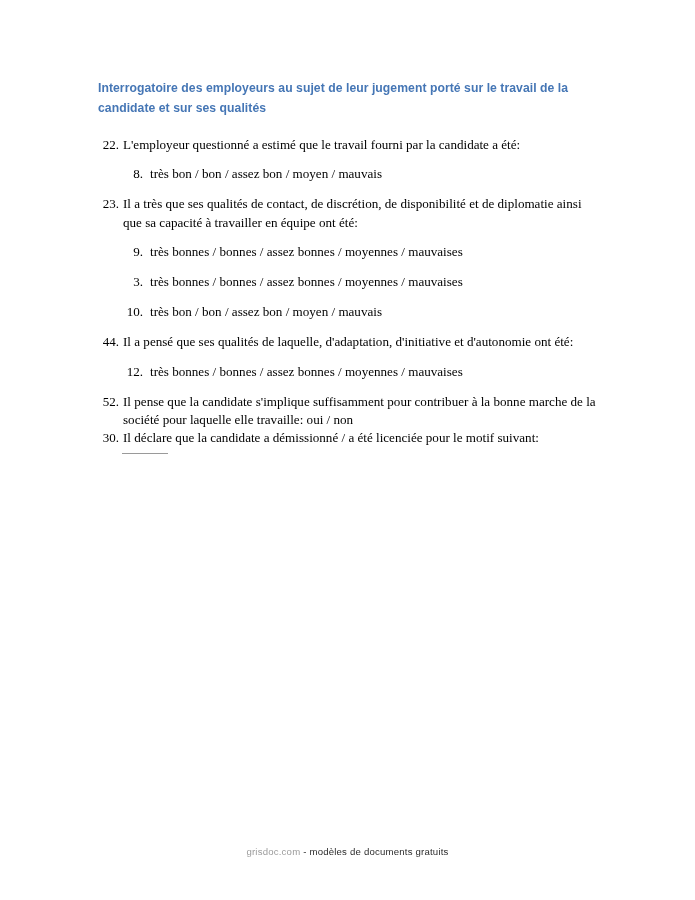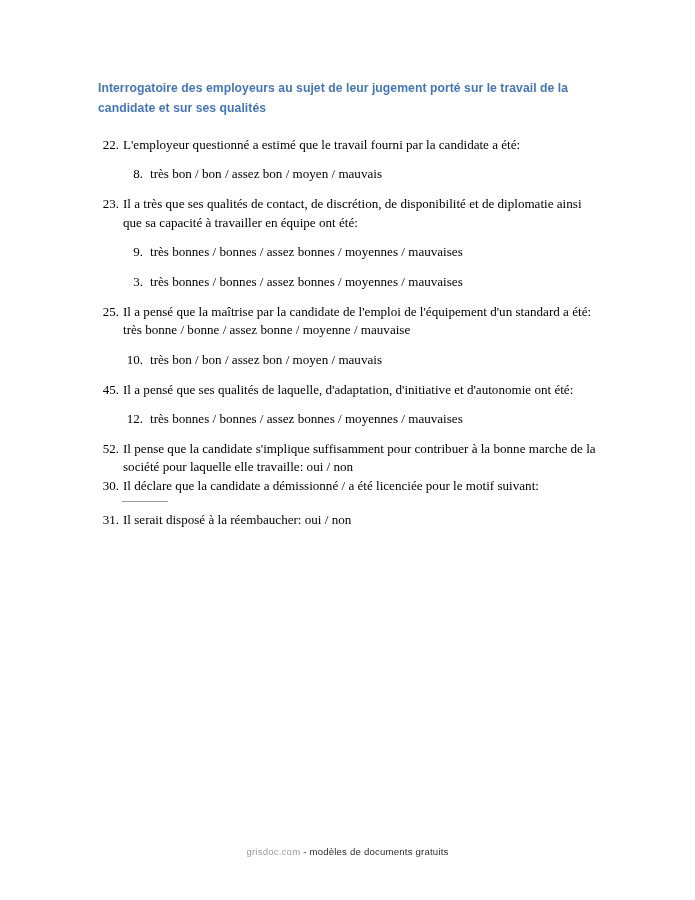--- a/index.html
+++ b/index.html
@@ -137,55 +137,47 @@
       <div class="subitem">
         <span class="snum">9.</span>
         <span>très bonnes / bonnes / assez bonnes / moyennes / mauvaises</span>
       </div>
 
       <div class="subitem">
         <span class="snum">3.</span>
         <span>très bonnes / bonnes / assez bonnes / moyennes / mauvaises</span>
       </div>
 
-      <div class="qitem gap-sm">
-        <span class="qnum">25.</span>
-        <span class="qtext">Il a pensé que la maîtrise par la candidate de l'emploi de l'équipement d'un standard a été: très bonne / bonne / assez bonne / moyenne / mauvaise</span>
-      </div>
 
 
       <div class="subitem">
         <span class="snum">10.</span>
         <span>très bon / bon / assez bon / moyen / mauvais</span>
       </div>
 
       <div class="qitem gap-sm">
-        <span class="qnum">45.</span>
+        <span class="qnum">44.</span>
         <span class="qtext">Il a pensé que ses qualités de laquelle, d'adaptation, d'initiative et d'autonomie ont été:</span>
       </div>
       <div class="subitem">
         <span class="snum">12.</span>
         <span>très bonnes / bonnes / assez bonnes / moyennes / mauvaises</span>
       </div>
 
       <div class="qitem gap-sm">
         <span class="qnum">52.</span>
         <span class="qtext">Il pense que la candidate s'implique suffisamment pour contribuer à la bonne marche de la société pour laquelle elle travaille: oui / non</span>
       </div>
 
       <div class="qitem gap-sm">
         <span class="qnum">30.</span>
         <span class="qtext">Il déclare que la candidate a démissionné / a été licenciée pour le motif suivant:</span>
       </div>
       <div class="fill-line"></div>
 
-      <div class="qitem gap-sm">
-        <span class="qnum">31.</span>
-        <span class="qtext">Il serait disposé à la réembaucher: oui / non</span>
-      </div>
 
     </div>
   </div>
 
   <div class="footer">
     <span class="brand">grisdoc.com</span><span class="tagline"> - modèles de documents gratuits</span>
   </div>
 
 </div>
 

